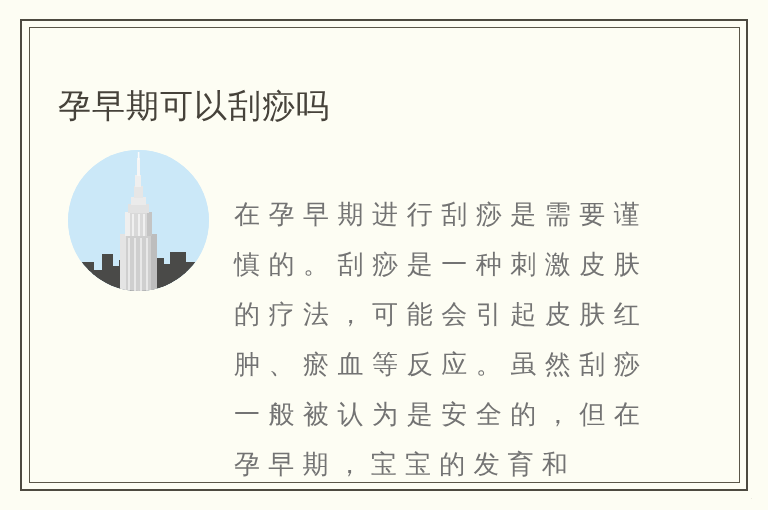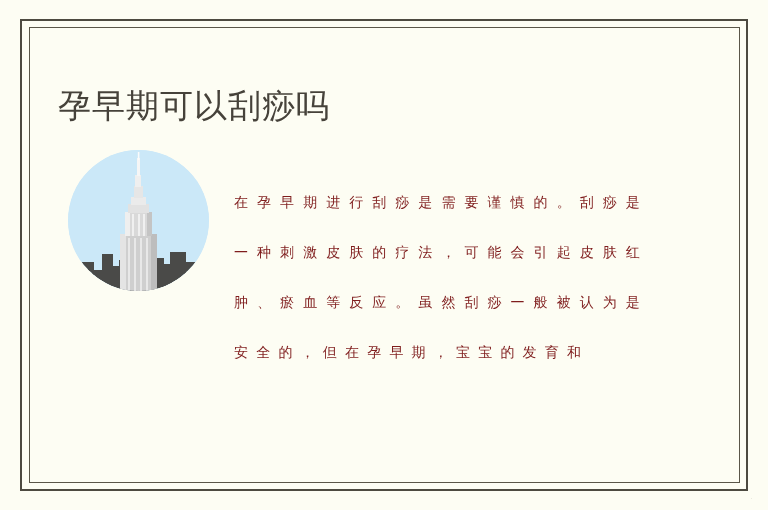--- a/index.html
+++ b/index.html
@@ -82,24 +82,24 @@
     height: 141px;
   }
 
   
   .article-body {
     position: absolute;
     left: 234px;
     top: 163px;
     width: 414px;
     font-family: "DejaVu Sans", sans-serif;
-    font-size: 14px;
+    font-size: 26px;
     line-height: 50px;
     letter-spacing: 8.2px;
-    color: #7f1d1d;
+    color: #737373;
     text-align: justify;
     word-break: break-all;
   }
 
   .watermark {
     position: absolute;
     right: 14px;
     bottom: 7px;
     font-size: 9px;
     color: #e9e7dc;

